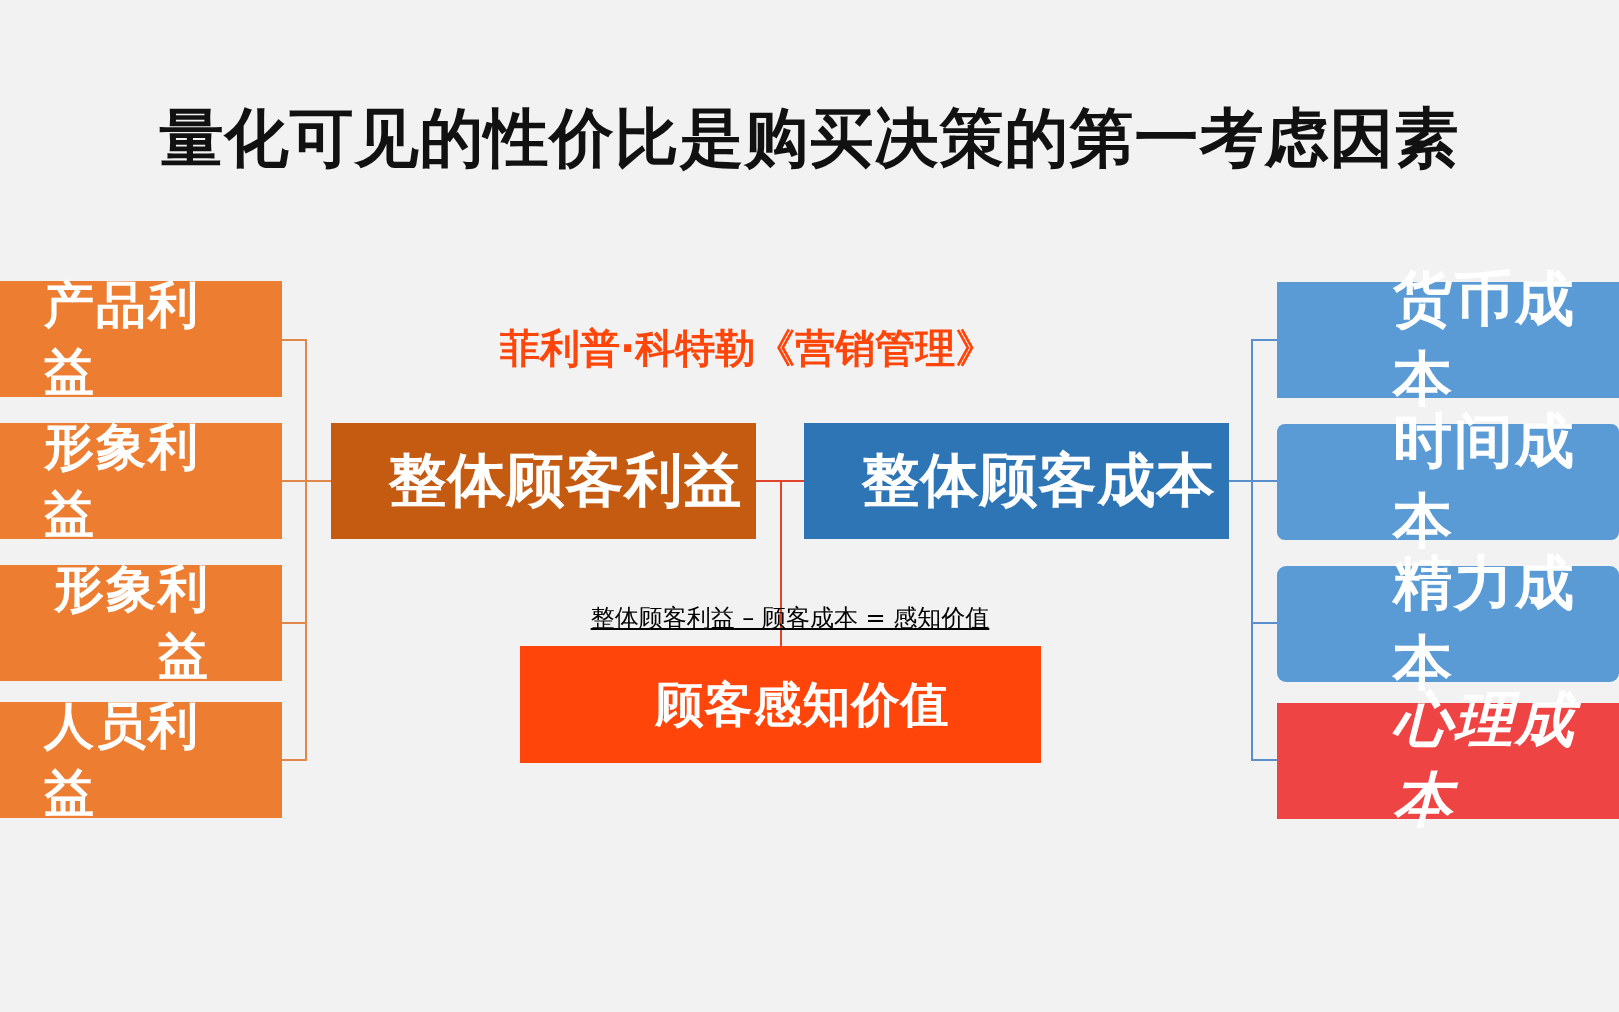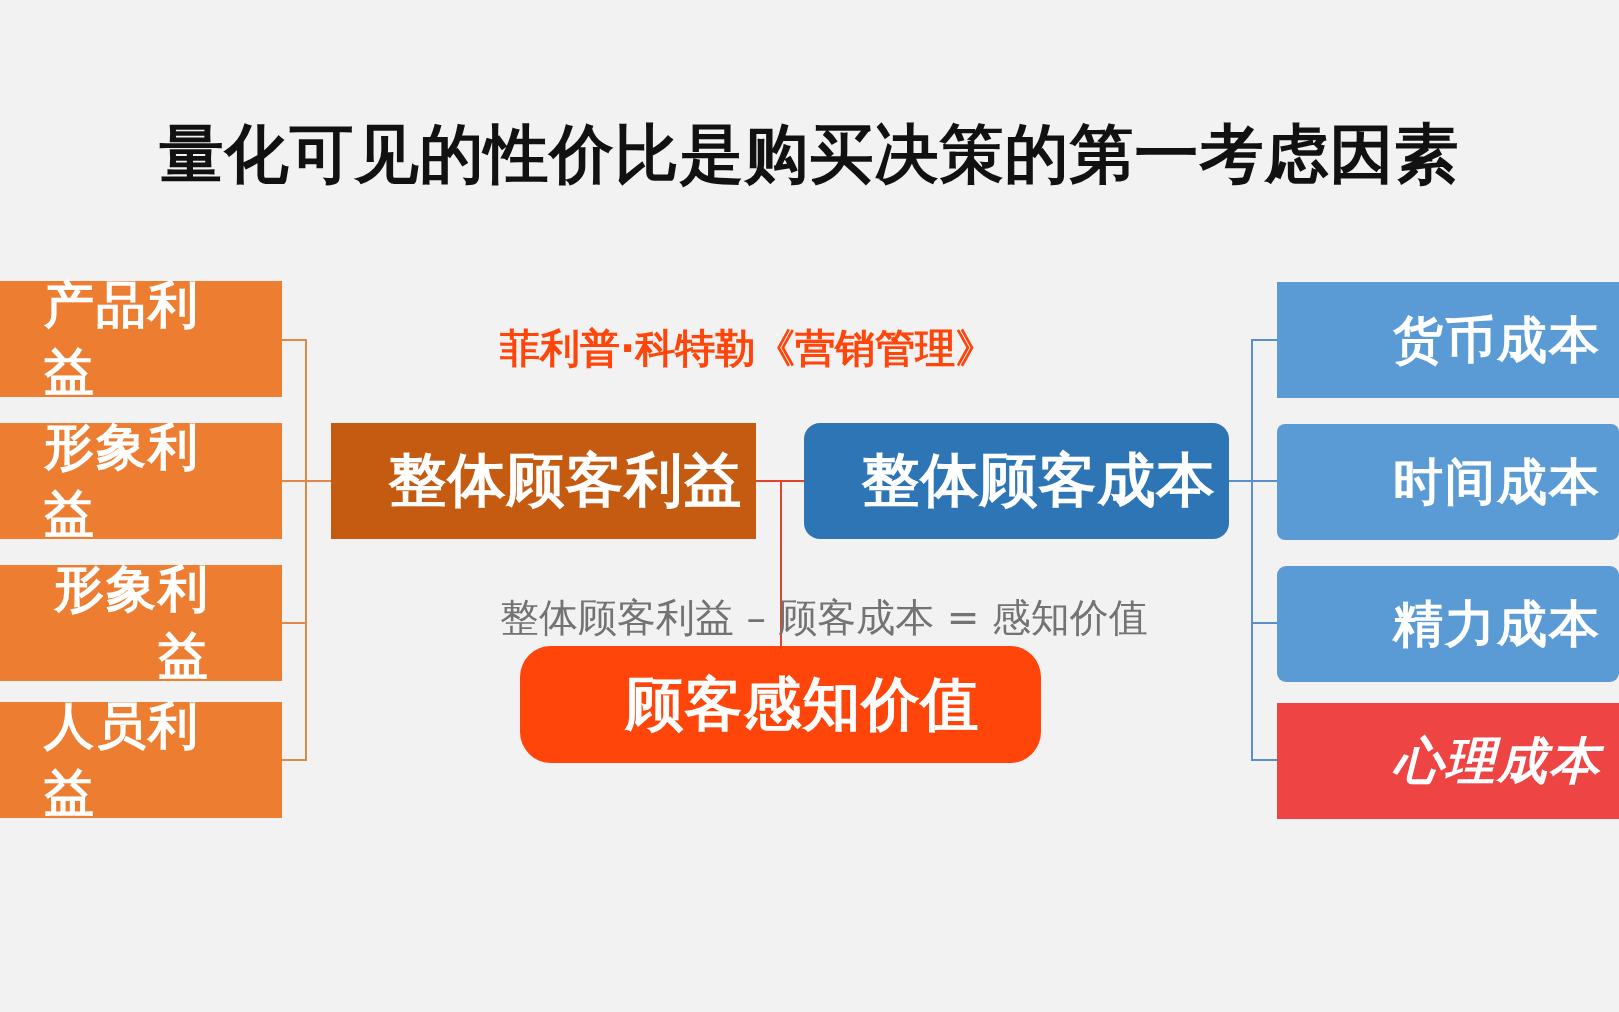--- a/index.html
+++ b/index.html
@@ -2,38 +2,38 @@
 <html><head>
 <meta charset="utf-8">
 <style>
   html, body { margin:0; padding:0; }
   body {
     width:1619px; height:1012px; background:#f2f2f2; position:relative; overflow:hidden;
     font-family: "DejaVu Sans", "Liberation Sans", sans-serif;
   }
   .title {
     position:absolute; left:0; width:1619px; top:98px; text-align:center;
-    font-size:64px; font-weight:bold; color:#111; letter-spacing:1px; line-height:80px;margin-top:16px;
+    font-size:64px; font-weight:bold; color:#111; letter-spacing:1px; line-height:80px;
   }
   .subtitle {
     position:absolute; left:500px; width:570px; top:322px; text-align:left;
     font-size:40px; font-weight:bold; line-height:52px;
   }
   .box {
     position:absolute; color:#fff; font-weight:bold; display:flex; align-items:center;
     box-sizing:border-box;
     padding-left:44px;
   }
   .left-box { left:0; width:282px; height:116px; justify-content:flex-end; padding-right:72px; font-size:50px; letter-spacing:2px; }
-  .right-box { left:1277px; width:342px; height:116px; justify-content:flex-start; padding-left:116px; font-size:50px; letter-spacing:2px; }
+  .right-box { left:1277px; width:342px; height:116px; justify-content:flex-start; padding-left:116px; font-size:59px; letter-spacing:2px; }
   .mid-box { top:423px; height:116px; width:425px; justify-content:center; font-size:58px; letter-spacing:1px; }
-  .value-box { left:520px; top:646px; width:521px; height:117px; justify-content:center; font-size:58px; letter-spacing:1px;border-radius:31px; }
+  .value-box { left:520px; top:646px; width:521px; height:117px; justify-content:center; font-size:48px; letter-spacing:1px; }
   .formula {
     position:absolute; left:500px; width:580px; top:598px; text-align:center;
-    font-size:39px; color:#737373; line-height:40px; white-space:nowrap;
+    font-size:24px; color:#000000; line-height:40px; white-space:nowrap;text-decoration:underline;
   }
   .line { position:absolute; }
 </style>
 </head>
 <body>
 
 <div class="title">量化可见的性价比是购买决策的第一考虑因素</div>
 
 <div class="subtitle" style="color:#FF450A;">菲利普·科特勒《营销管理》</div>
 
@@ -42,21 +42,21 @@
 <div class="box left-box" style="top:565px; background:#ED7D31;text-align:right;">形象利益</div>
 <div class="box left-box" style="top:702px; background:#ED7D31;">人员利益</div>
 
 <div class="line" style="left:305px; top:339px; width:2px; height:422px; background:#E0884A;"></div>
 <div class="line" style="left:282px; top:339px; width:25px; height:2px; background:#E0884A;"></div>
 <div class="line" style="left:282px; top:480px; width:49px; height:2px; background:#E0884A;"></div>
 <div class="line" style="left:282px; top:622px; width:25px; height:2px; background:#E0884A;"></div>
 <div class="line" style="left:282px; top:759px; width:25px; height:2px; background:#E0884A;"></div>
 
 <div class="box mid-box" style="left:331px; background:#C55A11;">整体顾客利益</div>
-<div class="box mid-box" style="left:804px; background:#2E75B6;border-radius:16px;">整体顾客成本</div>
+<div class="box mid-box" style="left:804px; background:#2E75B6;">整体顾客成本</div>
 
 <div class="line" style="left:756px; top:480px; width:48px; height:2px; background:#E0442A;"></div>
 <div class="line" style="left:780px; top:481px; width:2px; height:165px; background:#E0442A;"></div>
 
 <div class="formula">整体顾客利益 – 顾客成本 = 感知价值</div>
 
 <div class="box value-box" style="background:#FF450A;">顾客感知价值</div>
 
 <div class="line" style="left:1251px; top:339px; width:2px; height:422px; background:#5B8FCB;"></div>
 <div class="line" style="left:1251px; top:339px; width:26px; height:2px; background:#5B8FCB;"></div>

